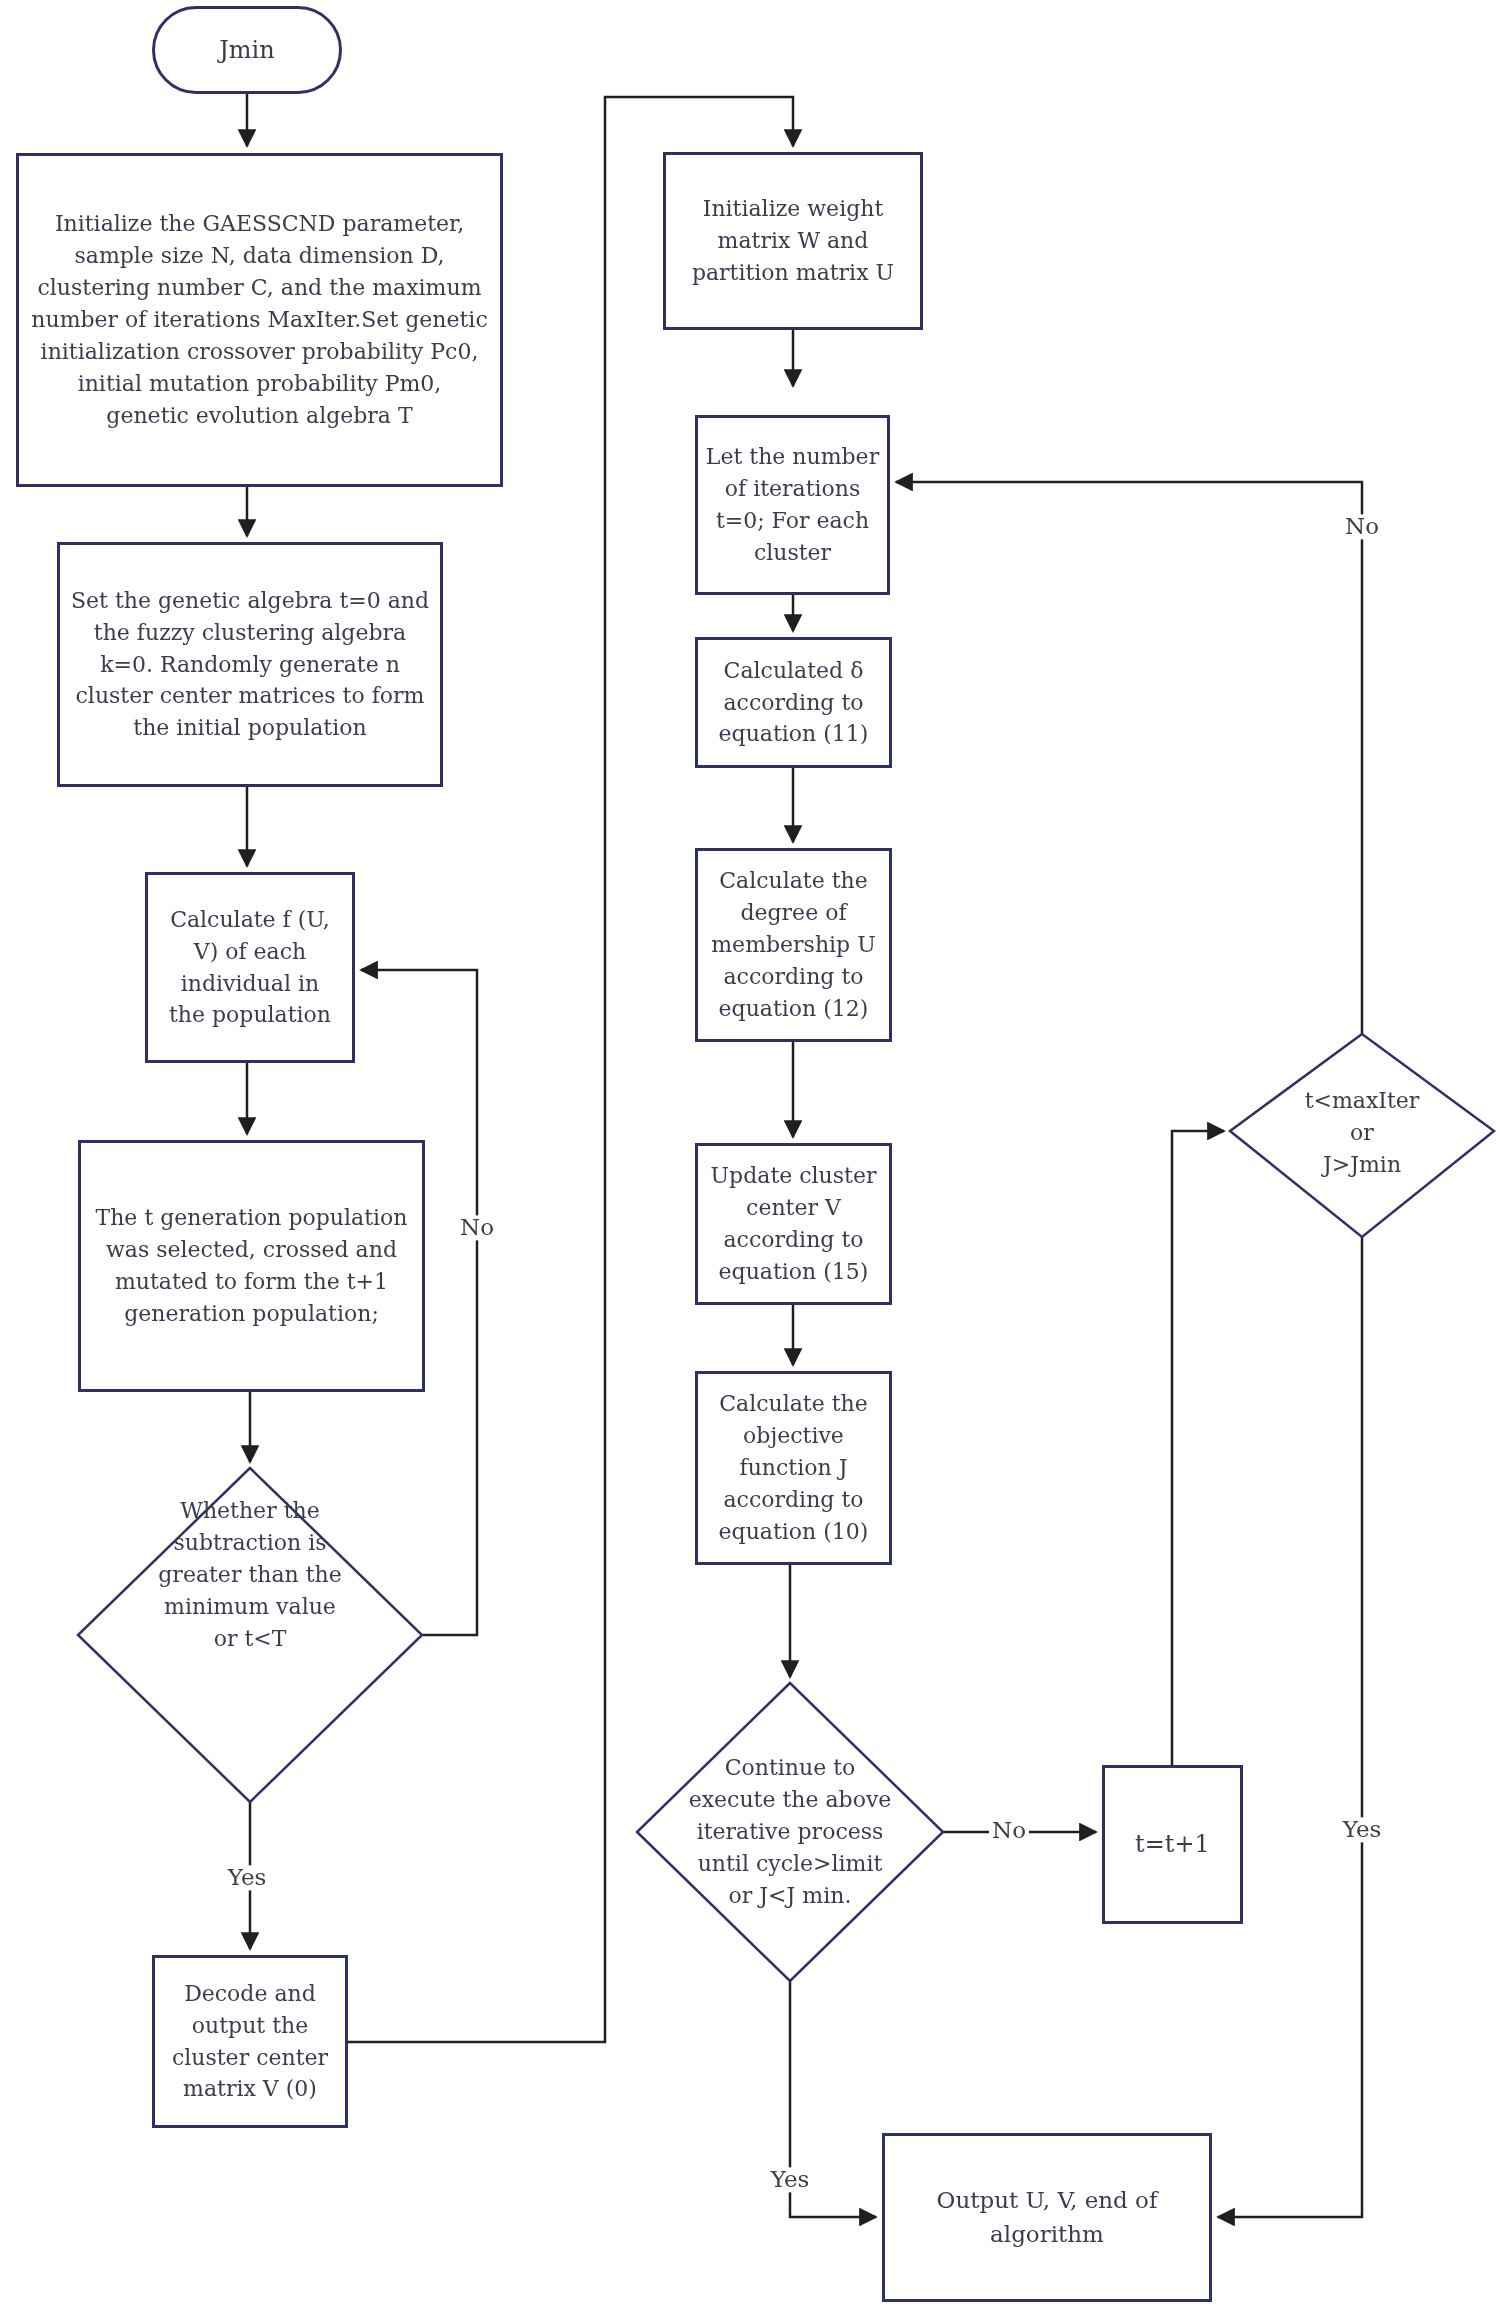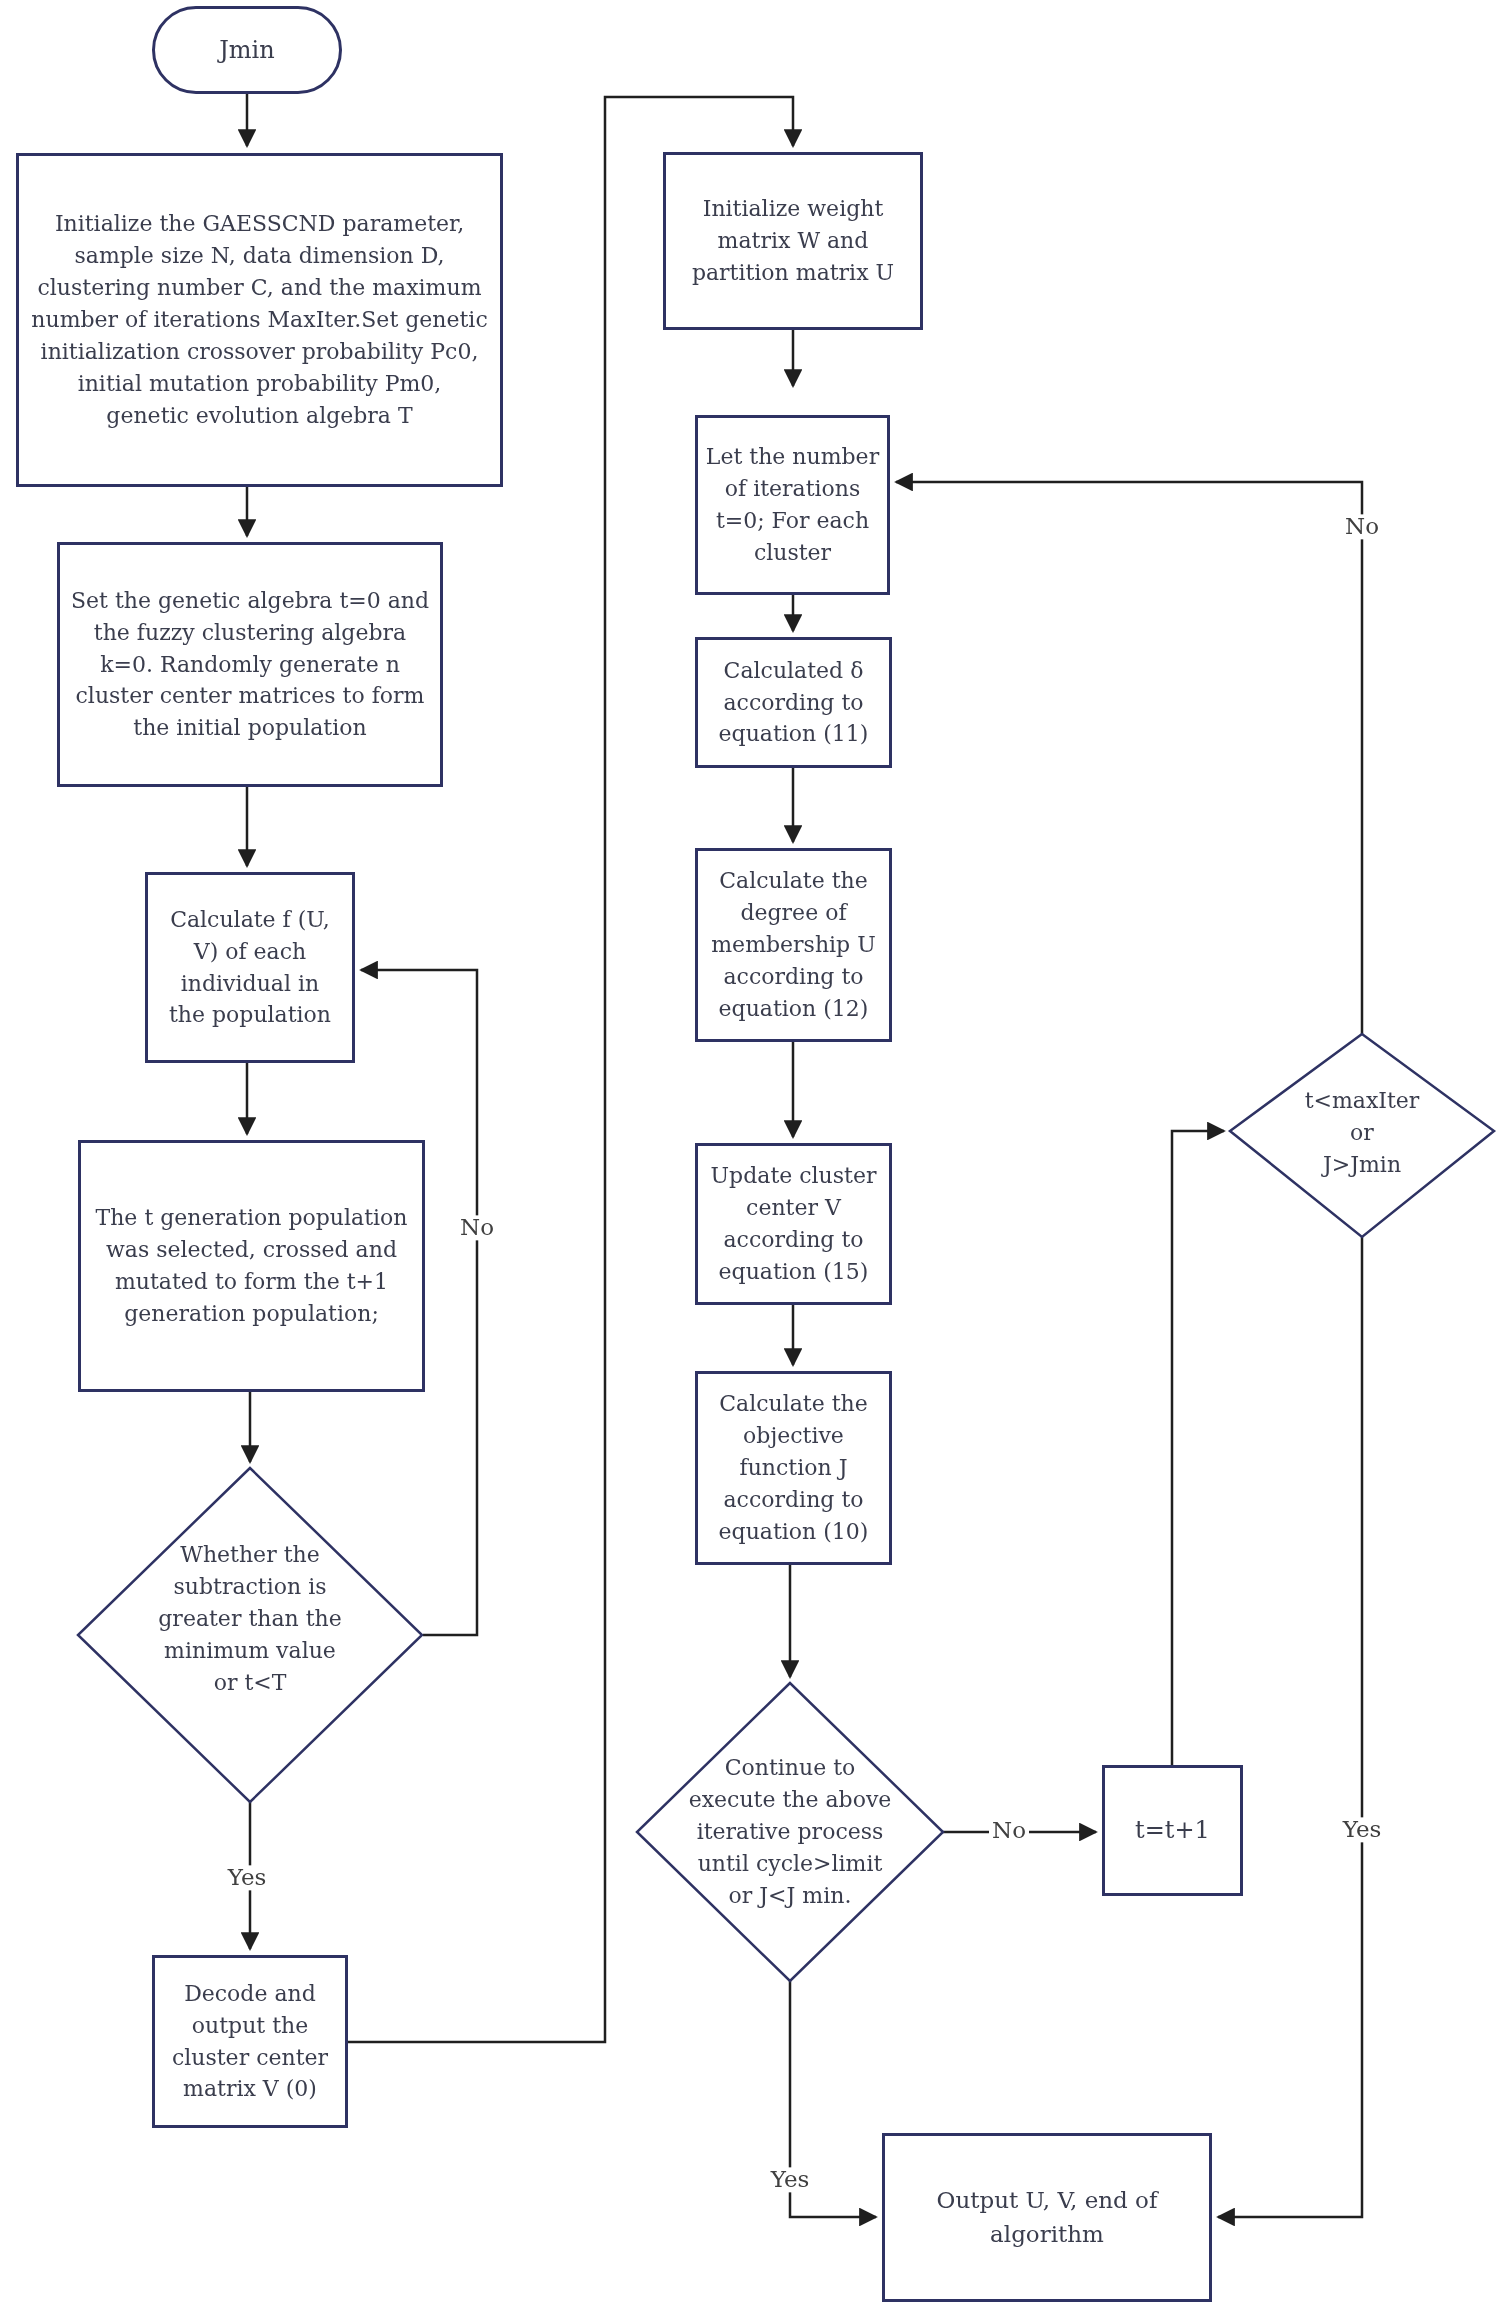--- a/index.html
+++ b/index.html
@@ -87,21 +87,21 @@
   <div class="node rect" style="left:145px;top:872px;width:210px;height:191px;">Calculate f (U,
 V) of each
 individual in
 the population</div>
 
   <div class="node rect" style="left:78px;top:1140px;width:347px;height:252px;">The t generation population
 was selected, crossed and
 mutated to form the t+1
 generation population;</div>
 
-  <div class="node dtext" style="left:110px;top:1484px;width:280px;height:270px;">Whether the
+  <div class="node dtext" style="left:110px;top:1440px;width:280px;height:270px;">Whether the
 subtraction is
 greater than the
 minimum value
 or t&lt;T</div>
 
   <div class="node rect" style="left:152px;top:1955px;width:196px;height:173px;">Decode and
 output the
 cluster center
 matrix V (0)</div>
 
@@ -138,21 +138,21 @@
   <div class="node dtext" style="left:660px;top:1710px;width:260px;height:244px;">Continue to
 execute the above
 iterative process
 until cycle&gt;limit
 or J&lt;J min.</div>
 
   <div class="node dtext" style="left:1272px;top:1058px;width:180px;height:150px;">t&lt;maxIter
 or
 J&gt;Jmin</div>
 
-  <div class="node rect" style="left:1102px;top:1765px;width:141px;height:131px;font-size:24px;">t=t+1</div>
+  <div class="node rect" style="left:1102px;top:1765px;width:141px;height:159px;font-size:24px;">t=t+1</div>
 
   <div class="node rect" style="left:882px;top:2133px;width:330px;height:169px;font-size:23px;">Output U, V, end of
 algorithm</div>
 
   <div class="edge-label" style="left:247px;top:1878px;">Yes</div>
   <div class="edge-label" style="left:477px;top:1228px;">No</div>
   <div class="edge-label" style="left:1362px;top:527px;">No</div>
   <div class="edge-label" style="left:1009px;top:1831px;">No</div>
   <div class="edge-label" style="left:1362px;top:1830px;">Yes</div>
   <div class="edge-label" style="left:790px;top:2180px;">Yes</div>

